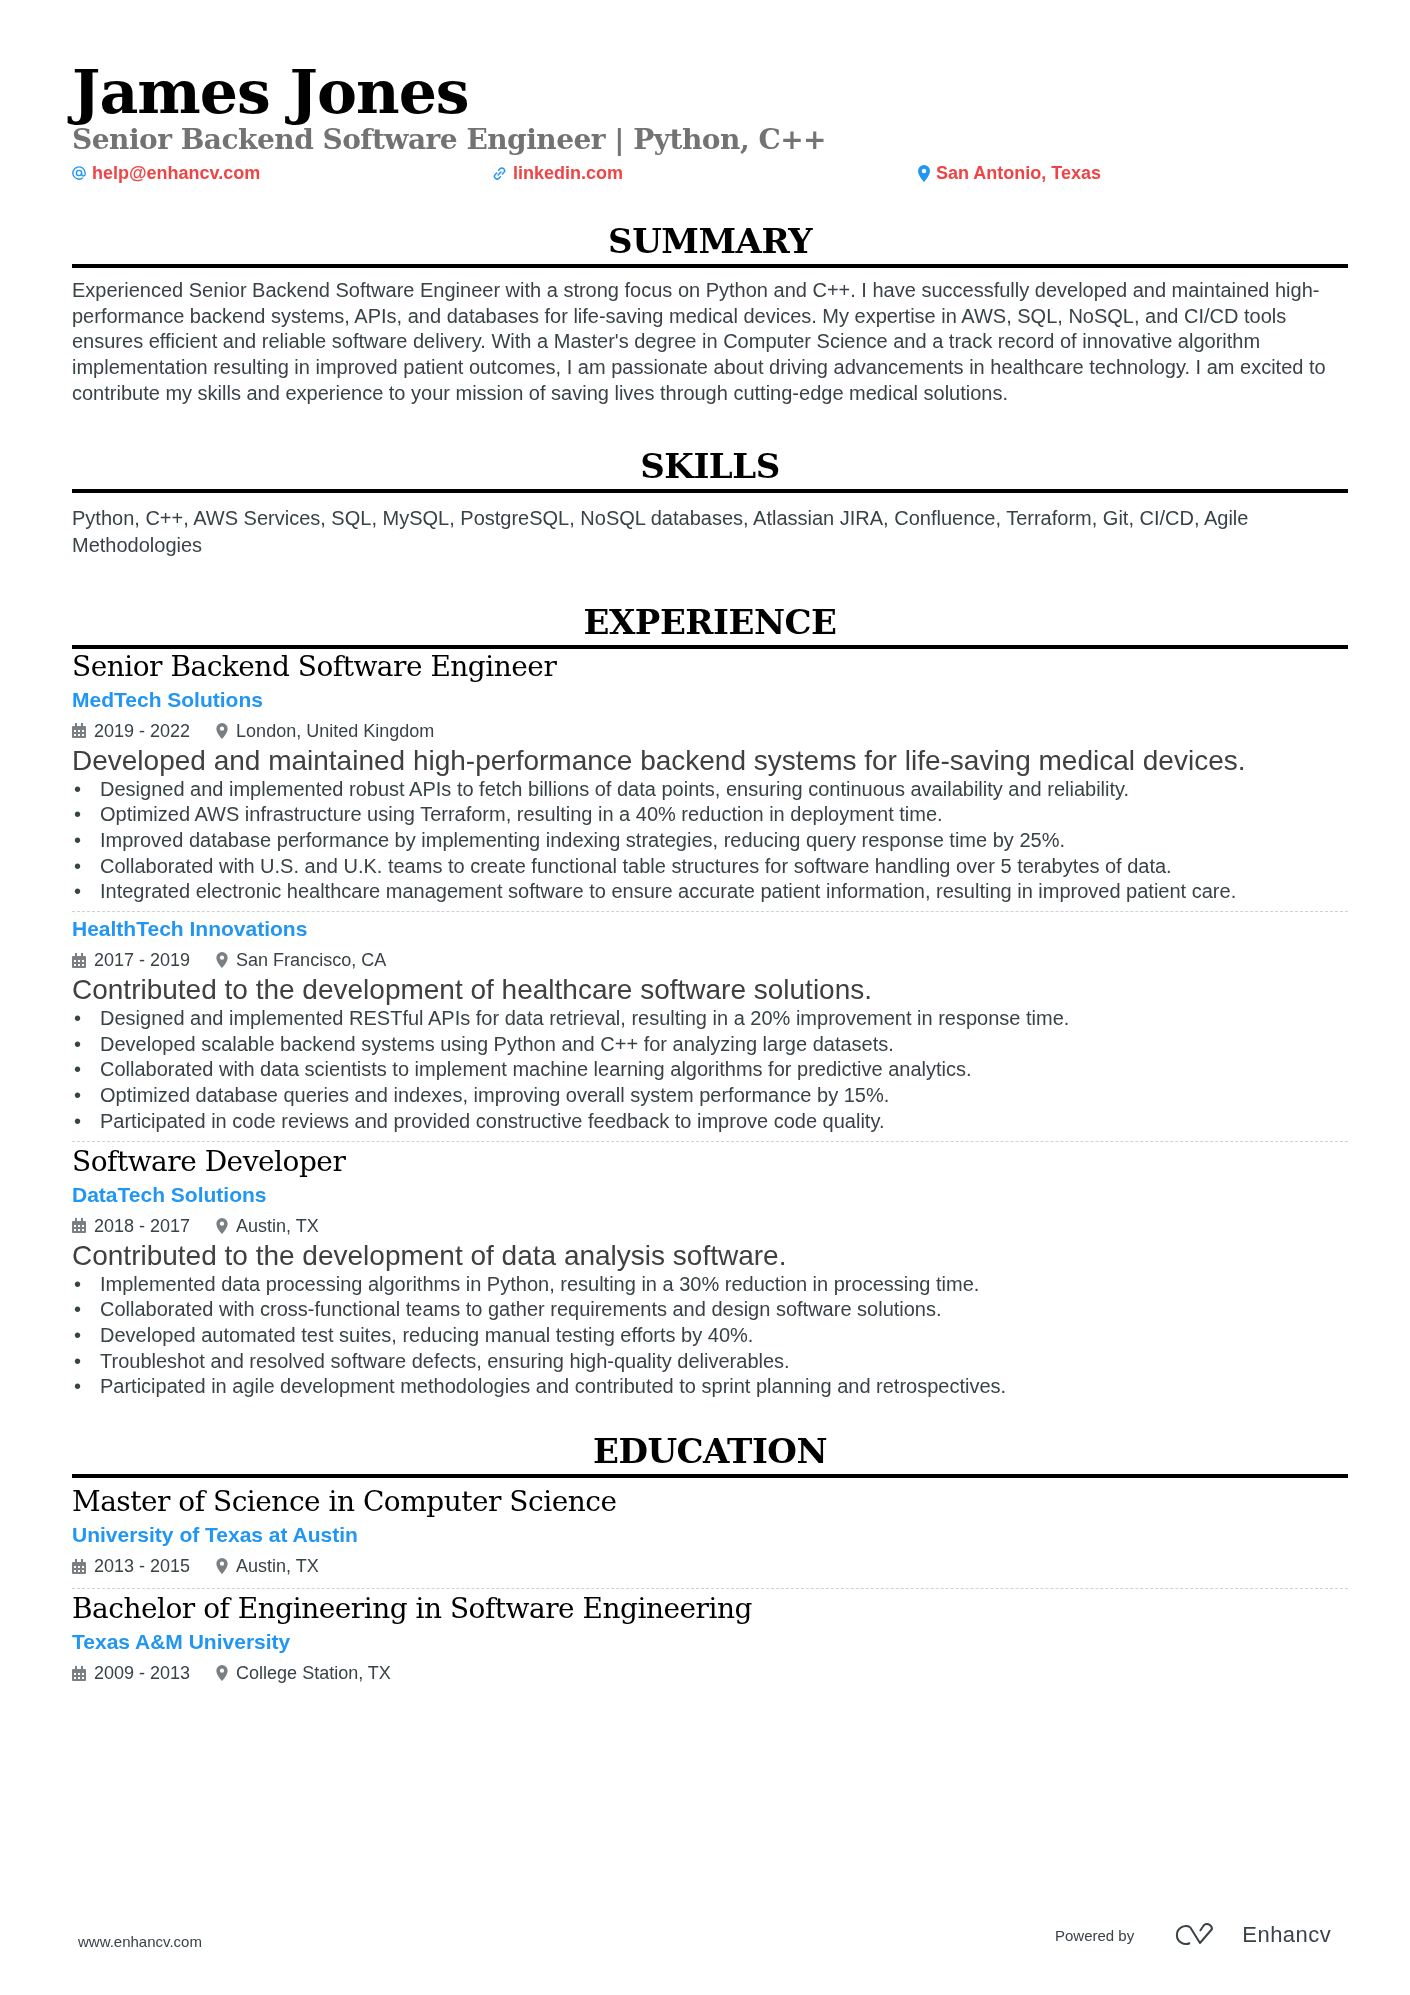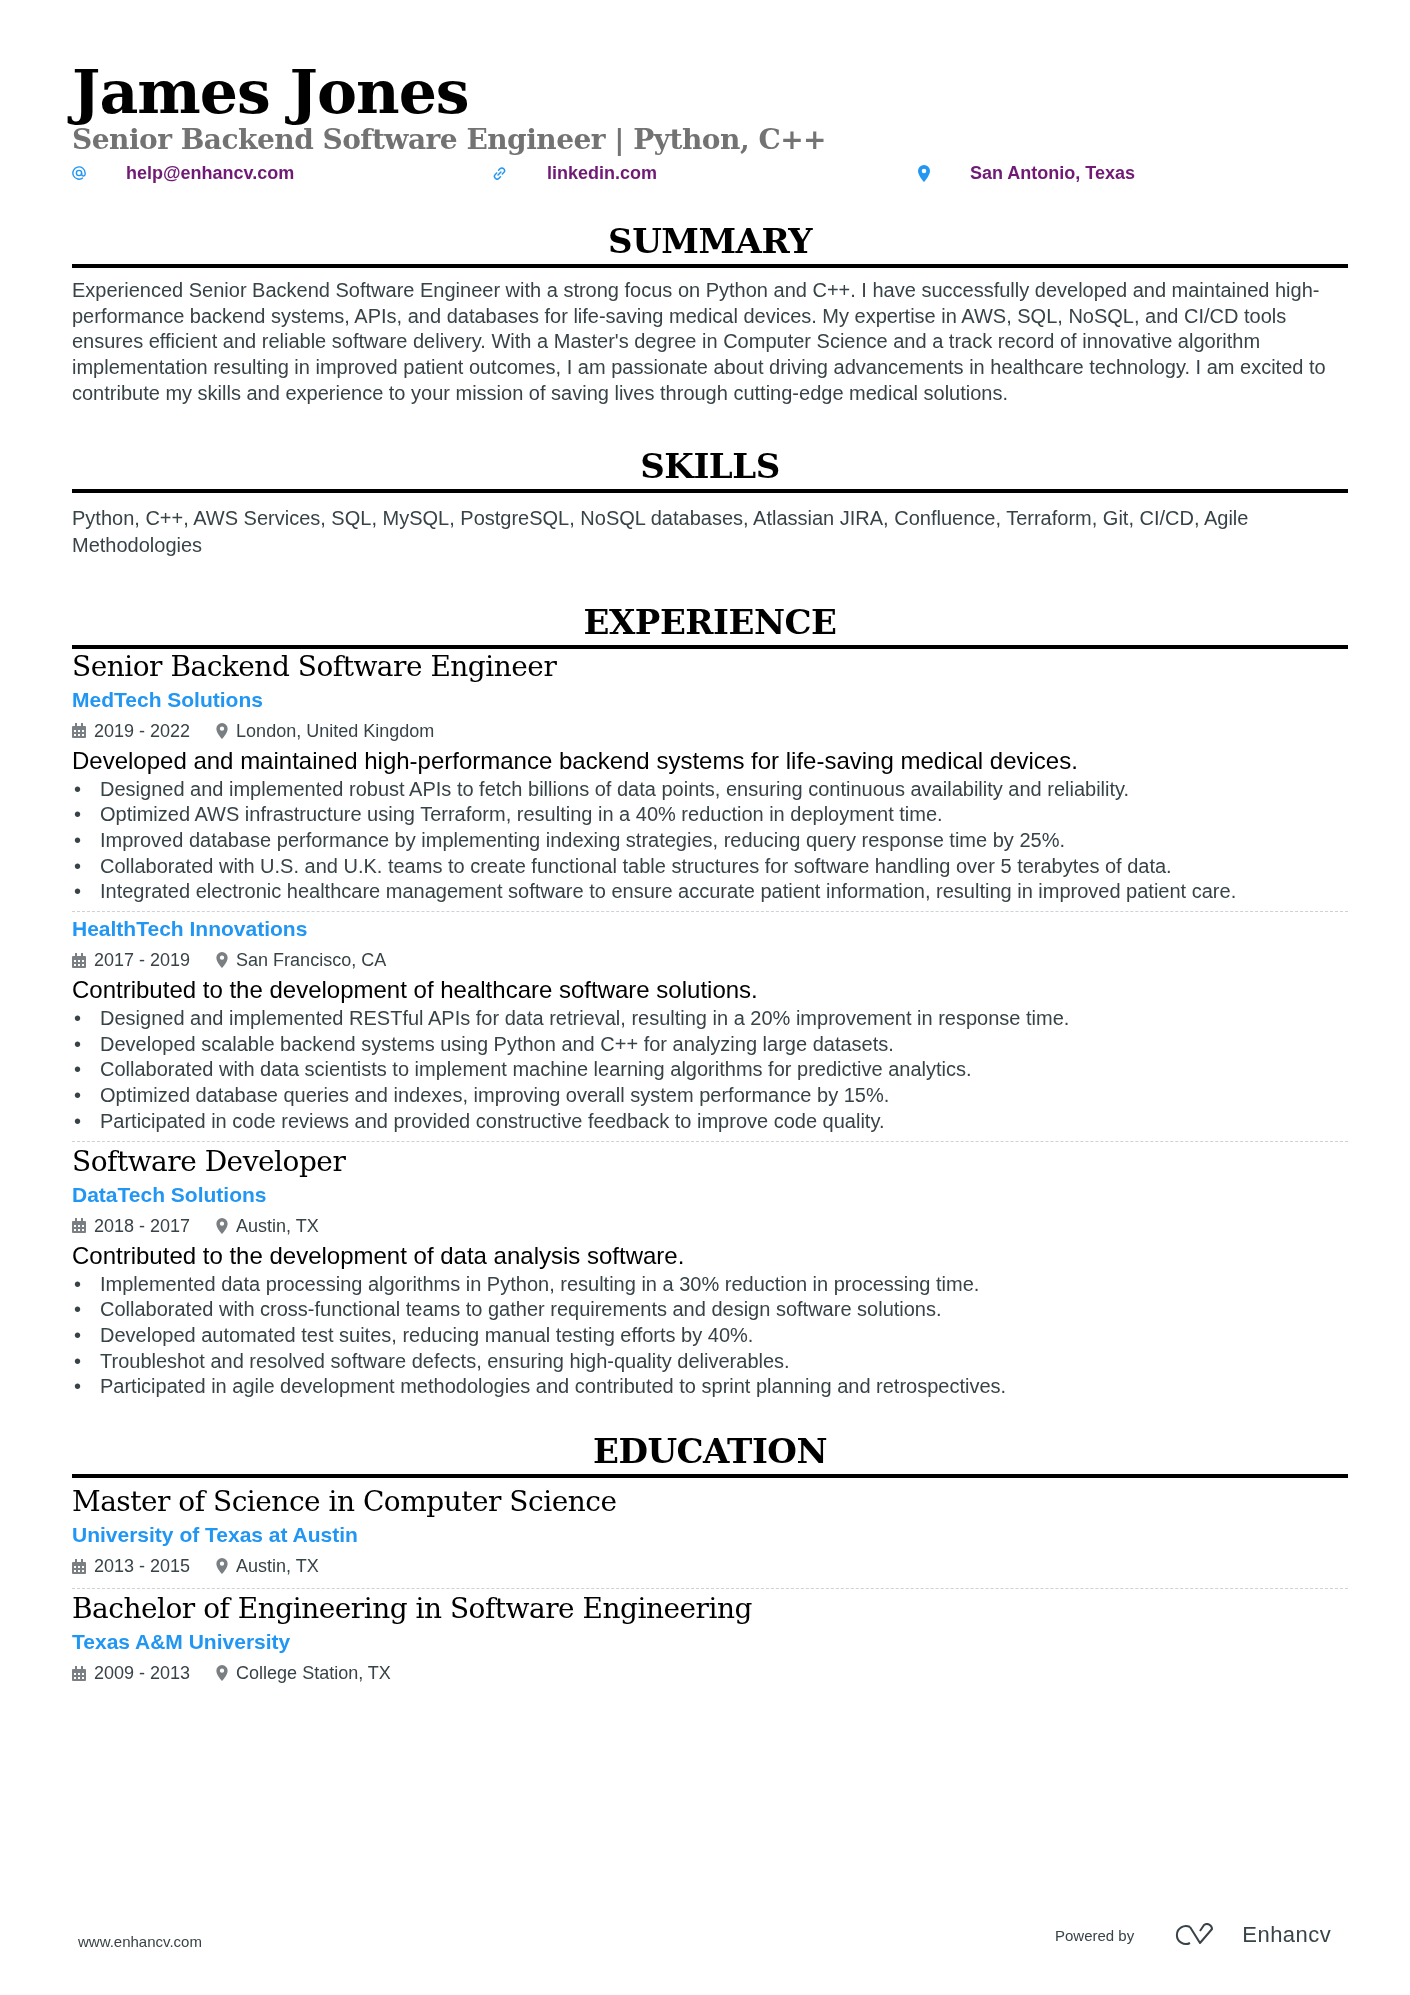--- a/index.html
+++ b/index.html
@@ -4,33 +4,33 @@
 <style>
   html, body { margin: 0; padding: 0; background: #ffffff; }
   body { width: 1410px; height: 1995px; position: relative; overflow: hidden;
          font-family: "Liberation Sans", sans-serif; color: #384347; }
   .page { position: absolute; left: 72px; top: 56px; width: 1276px; }
   .name { font-family: "DejaVu Serif", serif; font-weight: bold; font-size: 60px; color: #000;
           line-height: 72px; letter-spacing: -1px; margin: 0; }
   .title { font-family: "DejaVu Serif", serif; font-weight: bold; font-size: 28px; color: #737373;
            line-height: 36px; margin-top: -6px; letter-spacing: -0.5px; }
   .contacts { display: flex; margin-top: 2px; height: 26px; align-items: center; }
-  .contact { display: flex; align-items: center; font-weight: bold; font-size: 18px; color: #701a75; gap: 34px; }
+  .contact { display: flex; align-items: center; font-weight: bold; font-size: 18px; color: #ef4444; }
   .contact .ic { color: #2196f3; margin-right: 6px; font-size: 16px; display: inline-flex; }
   .c1 { width: 420px; } .c2 { width: 426px; }
   .section-h { font-family: "DejaVu Serif", serif; font-weight: bold; font-size: 34px; color: #000;
                line-height: 42px; margin: 0; letter-spacing: -0.5px; text-transform: uppercase; text-align: center; }
   .rule { height: 4px; background: #000; margin-top: 2px; }
   .para { font-size: 20px; line-height: 25.7px; color: #384347; margin-top: 10px; }
   .entry-title { font-family: "DejaVu Serif", serif; font-size: 28px; color: #000; line-height: 36px; letter-spacing: -0.5px; }
   .company { font-weight: bold; font-size: 21px; color: #2196f3; line-height: 30px; }
   .meta { display: flex; align-items: center; font-size: 18px; color: #384347; line-height: 32px; }
   .meta .ic { color: #7a7f83; display: inline-flex; margin-right: 8px; }
   .meta .gap { width: 26px; }
-  .desc { font-size: 24px; line-height: 28px; color: #000000; }
+  .desc { font-size: 28px; line-height: 28px; color: #404040; }
   ul.bul { list-style: none; margin: 2px 0 0 0; padding: 0; }
   ul.bul li { position: relative; padding-left: 28px; font-size: 20px; line-height: 25.7px; color: #384347; }
   ul.bul li::before { content: "•"; position: absolute; left: 2px; top: 0; color: #384347; }
   .dash { border-top: 1.5px dashed #cfd2d4; margin: 6px 0 2px 0; }
   .footer-left { position: absolute; left: 78px; top: 1933px; font-size: 15px; color: #384347; }
   .footer-right { position: absolute; left: 1055px; top: 1922px; display: flex; align-items: center; color: #384347; gap: 14px; }
   .footer-right .pb { font-size: 15px; margin-right: 26px; }
   .footer-right .brand { font-size: 22px; color: #384347; margin-left: 8px; letter-spacing: 0.5px; }
 </style>
 </head>

